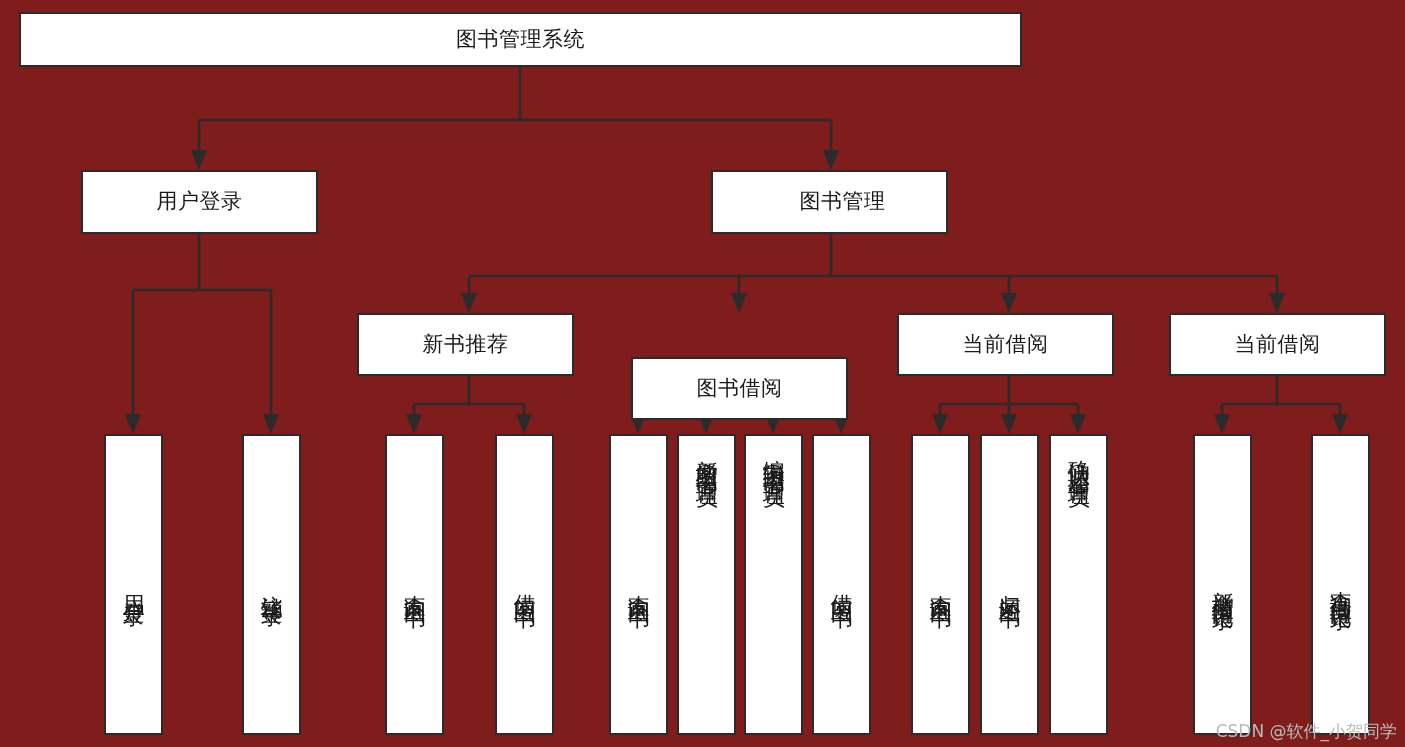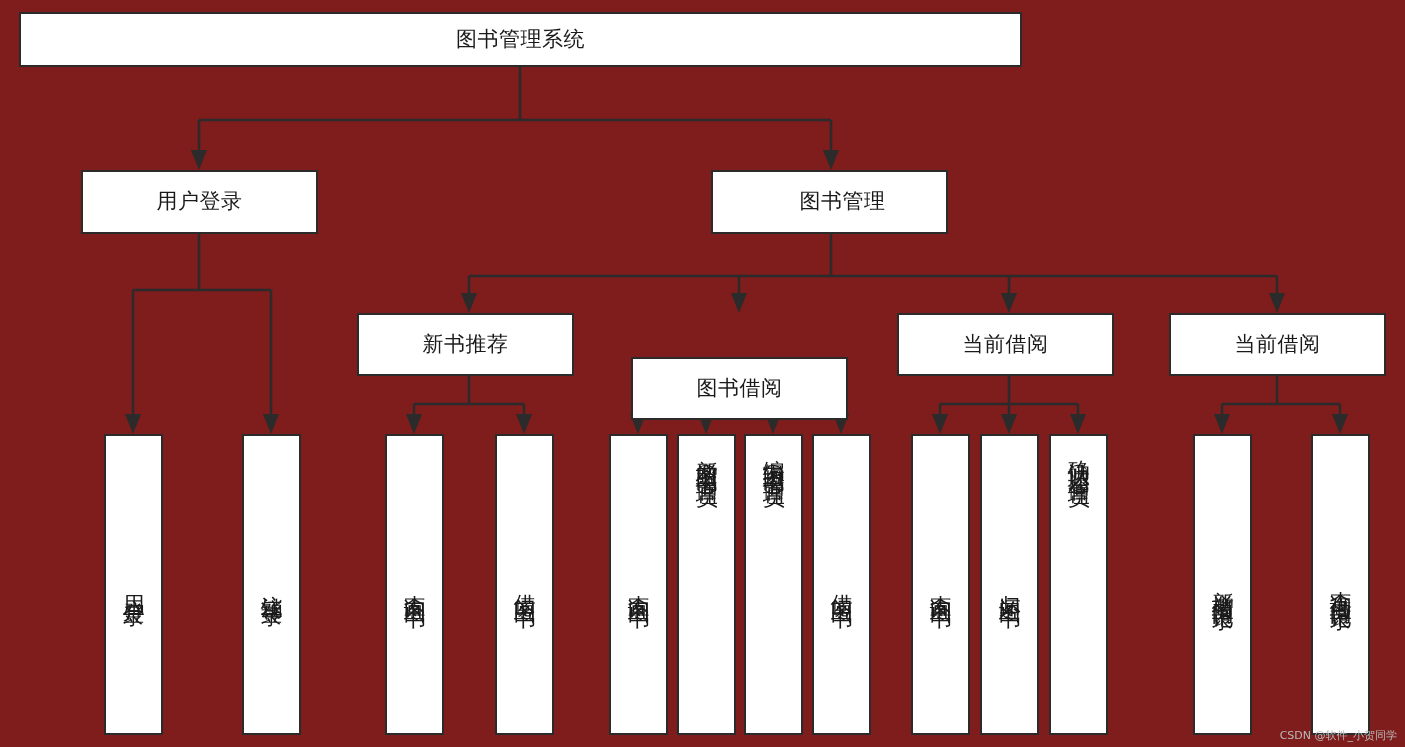--- a/index.html
+++ b/index.html
@@ -70,21 +70,21 @@
     stroke-width: 2.5;
     fill: none;
   }
   .arrow-head {
     fill: #2b2b2b;
   }
   #watermark {
     position: absolute;
     right: 8px;
     bottom: 4px;
-    font-size: 11px;
+    font-size: 17px;
     color: #b9b9b9;
     font-family: "DejaVu Sans", "Liberation Sans", sans-serif;
     white-space: nowrap;
     pointer-events: none;
   }
 </style>
 </head>
 <body>
 
 <div id="diagram-root">

